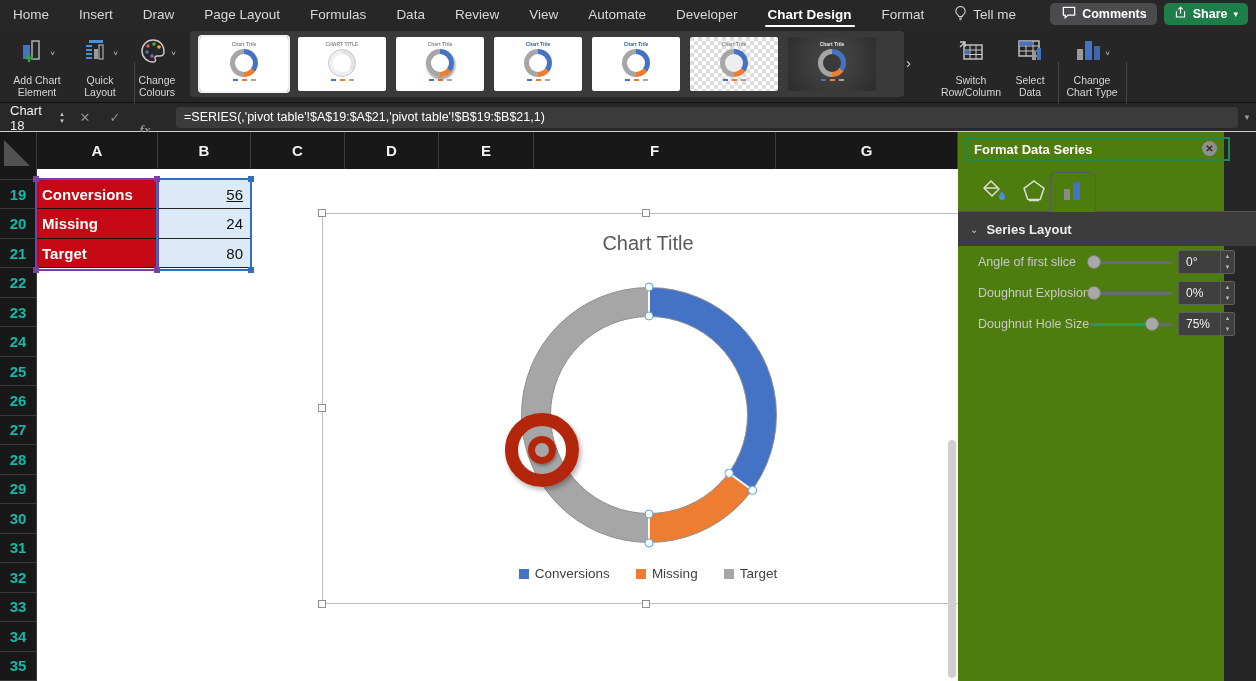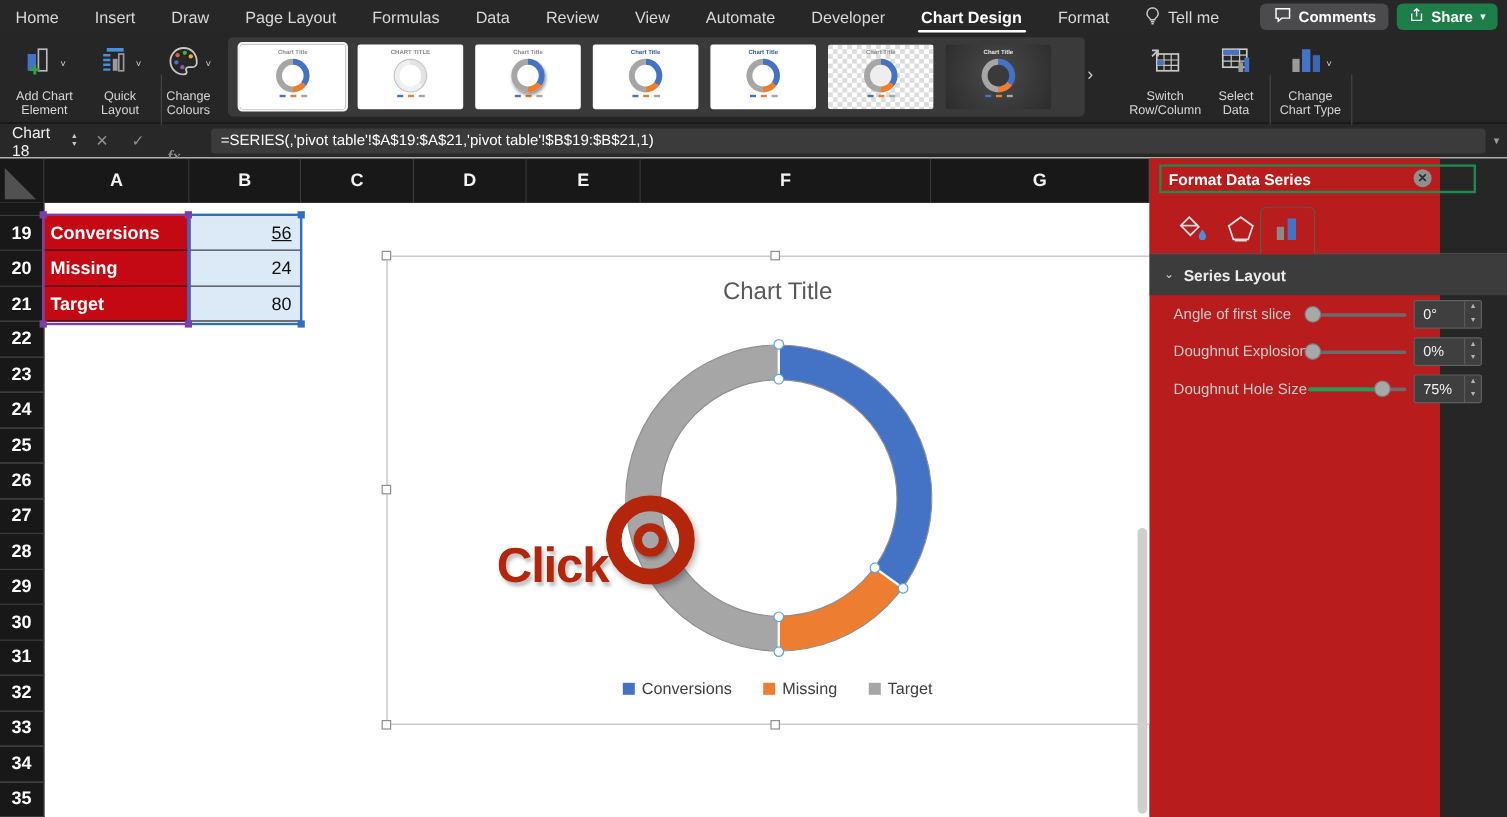--- a/index.html
+++ b/index.html
@@ -65,21 +65,21 @@
 
   .colheaders { position:absolute; left:0; top:0; height:37px; width:958px; display:flex;
                 background:#181818; border-bottom:1px solid #b4b4b4; }
   .ch { height:37px; border-right:1px solid #3c3c3c; color:#f2f2f2; font-weight:bold; font-size:15px;
         display:flex; align-items:center; justify-content:center; background:#181818; }
   .corner { width:37px; position:relative; }
   .corner::after { content:""; position:absolute; left:4px; bottom:3px; width:0; height:0;
                    border-left:26px solid #515151; border-top:26px solid transparent; }
   .rowheaders { position:absolute; left:0; top:37px; width:37px; }
   .rh { width:37px; border-bottom:1px solid #3a3a3a; border-right:1px solid #3a3a3a; background:#181818;
-        color:#ffffff; font-weight:bold; font-size:15px; display:flex; align-items:center; justify-content:center; }
+        color:#14b8a6; font-weight:bold; font-size:15px; display:flex; align-items:center; justify-content:center; }
 
   .cellA { position:absolute; left:37px; width:121px; background:#C50914; color:#fff; font-weight:bold;
            font-size:15px; display:flex; align-items:center; padding-left:5px; border-bottom:1px solid #201010; }
   .cellB { position:absolute; left:158px; width:93px; background:#DCE9F7; color:#111; font-size:15px;
            display:flex; align-items:center; justify-content:flex-end; padding-right:8px; border-bottom:1px solid #222; }
   .rangeP { position:absolute; left:35px; top:46px; width:124px; height:93px; border:2px solid #7B3FA8; }
   .rangeB { position:absolute; left:156px; top:46px; width:96px; height:93px; border:2px solid #2E6FBF; }
   .hsq { position:absolute; width:6px; height:6px; }
   .hsq.p { background:#7B3FA8; } .hsq.b { background:#2E6FBF; }
 
@@ -106,21 +106,21 @@
                 text-shadow:2px 3px 3px rgba(0,0,0,.25); z-index:7; }
   .bullseye { position:absolute; left:182px; top:199px; width:74px; height:74px; border-radius:50%;
               border:13px solid #B3260B; box-shadow:2px 3px 5px rgba(0,0,0,.3); z-index:7; }
   .bullseye-inner { position:absolute; left:50%; top:50%; width:28px; height:28px; border-radius:50%;
                     border:7px solid #B3260B; transform:translate(-50%,-50%);
                     box-shadow:1px 2px 3px rgba(0,0,0,.3); }
   .vscroll { position:absolute; left:948px; top:308px; width:8px; height:238px; background:#cfcfcf;
              border-radius:4px; z-index:9; }
 
   
-  .panel { position:relative; width:242px; height:549px; background:#b91c1c; }
+  .panel { position:relative; width:266px; height:549px; background:#4d7c0f; }
   .pane-title { position:absolute; left:8px; top:5px; width:264px; height:24px; border:2px solid #1F8A4F;
                 display:flex; align-items:center; padding-left:6px; color:#fff; font-size:13px; font-weight:bold; }
   .pane-close { position:absolute; right:7px; top:9px; width:15px; height:15px; border-radius:50%;
                 background:#8f8f8f; color:#2b2b2b; font-size:10px; font-weight:bold; display:flex;
                 align-items:center; justify-content:center; }
   .ptabs { position:absolute; left:0; top:40px; width:298px; height:40px; }
   .ptab { position:absolute; top:6px; }
   .ptab-sel { position:absolute; left:92px; top:0px; width:46px; height:40px; border:1px solid #5a5a5a;
               border-bottom:none; border-radius:6px 6px 0 0; }
   .tabline { position:absolute; top:79px; height:1px; background:#555; }
@@ -454,21 +454,20 @@
             </div>
             <div class="leg-item">
               <span class="leg-sq" style="background: rgb(237, 125, 49);"></span>
               <span>Missing</span>
             </div>
             <div class="leg-item">
               <span class="leg-sq" style="background: rgb(166, 166, 166);"></span>
               <span>Target</span>
             </div>
           </div>
-        <div class="click-text" id="click-text" style="color: rgb(179, 38, 11);">Click</div>
         <div class="bullseye">
           <div class="bullseye-inner"></div>
         </div>
       </div>
 
       <div class="fh" style="left:318px;top:77px;"></div>
       <div class="fh" style="left:642px;top:77px;"></div>
       <div class="fh" style="left:318px;top:272px;"></div>
       <div class="fh" style="left:318px;top:468px;"></div>
       <div class="fh" style="left:642px;top:468px;"></div>

